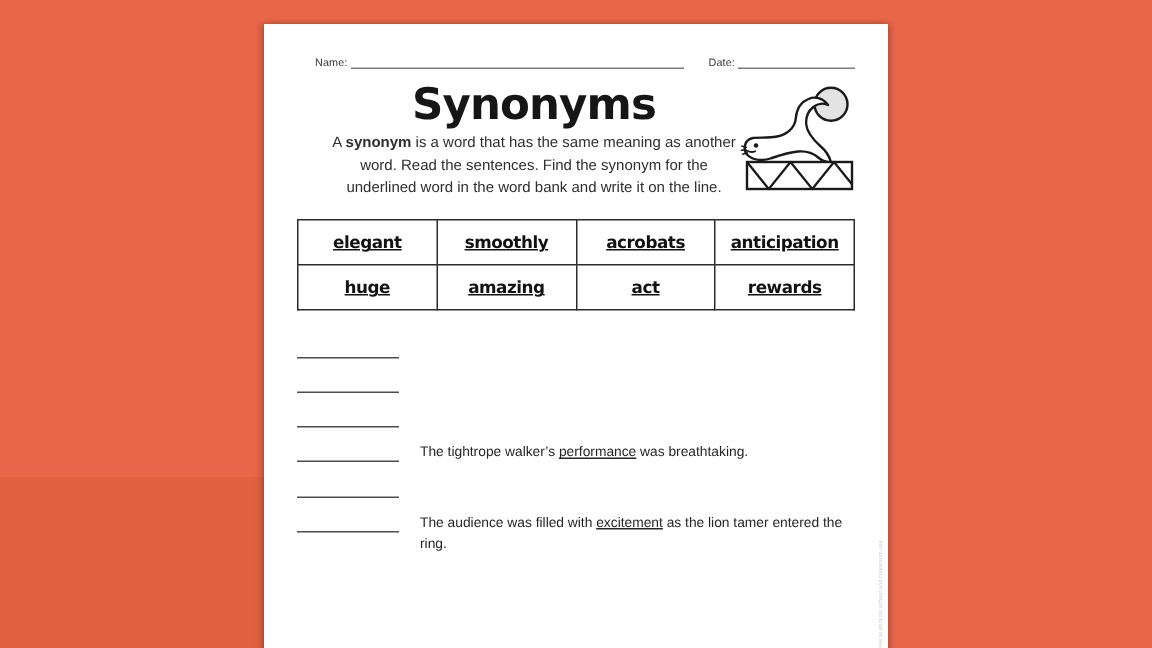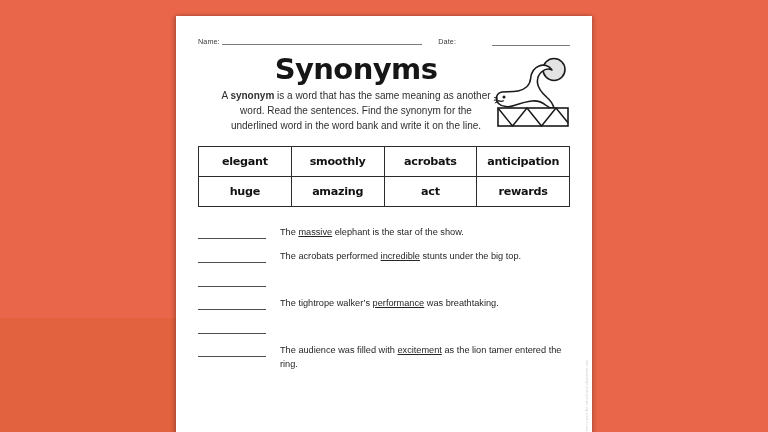--- a/index.html
+++ b/index.html
@@ -44,36 +44,37 @@
     height: 420px;
     background: #ffffff;
     box-shadow: -2px 0 4px rgba(0,0,0,0.22), 2px 0 4px rgba(0,0,0,0.18);
     overflow: hidden;
     padding: 0 22px;
   }
 
   
   #name-date-row {
     display: flex;
-    align-items: flex-start;
+    align-items: center;
     margin-top: 21px;
     font-size: 7.2px;
     color: #3a3a3a;
+    margin-left: 12px;
   }
   .field-label {
     white-space: nowrap;
     letter-spacing: .1px;
   }
   .field-rule {
     border-bottom: 1px solid #7b7b7b;
     height: 8px;
     margin-left: 2px;
   }
   #name-rule { flex: 1 1 auto; }
-  #date-field { display: flex; align-items: flex-end; margin-left: 16px; gap: 34px; }
+  #date-field { display: flex; align-items: flex-end; margin-left: 16px; }
   #date-rule  { width: 78px; }
 
   
   #header-block {
     position: relative;
     margin-top: 8px;
   }
 
   #title-area {
     width: 300px;
@@ -118,20 +119,21 @@
   #word-bank-table td {
     border: 1.4px solid #2b2b2b;
     height: 30px;
     text-align: center;
     vertical-align: middle;
     font-family: "DejaVu Sans", sans-serif;
     font-weight: bold;
     font-size: 11.2px;
     letter-spacing: -0.3px;
     color: #121212;
+    text-decoration: underline;
   }
 
   
   #sentence-list {
     margin-top: 19px;
   }
   .sentence-row {
     display: flex;
     align-items: flex-start;
     margin-bottom: 10px;
@@ -229,26 +231,24 @@
         <td>act</td>
         <td>rewards</td>
       </tr>
     </tbody>
   </table>
 
   <div id="sentence-list">
 
     <div class="sentence-row">
       <span class="answer-blank"></span>
-      <span class="sentence-text"><span>The </span><u>massive</u><span> elephant is the star of the show.</span></span>
-    </div>
-
-    <div class="sentence-row">
-      <span class="answer-blank"></span>
-      <span class="sentence-text"><span>The acrobats performed </span><u>incredible</u><span> stunts under the big top.</span></span>
+    </div>
+
+    <div class="sentence-row">
+      <span class="answer-blank"></span>
     </div>
 
     <div class="sentence-row">
       <span class="answer-blank"></span>
     </div>
 
     <div class="sentence-row">
       <span class="answer-blank"></span>
       <span class="sentence-text"><span>The tightrope walker’s </span><u>performance</u><span> was breathtaking.</span></span>
     </div>

